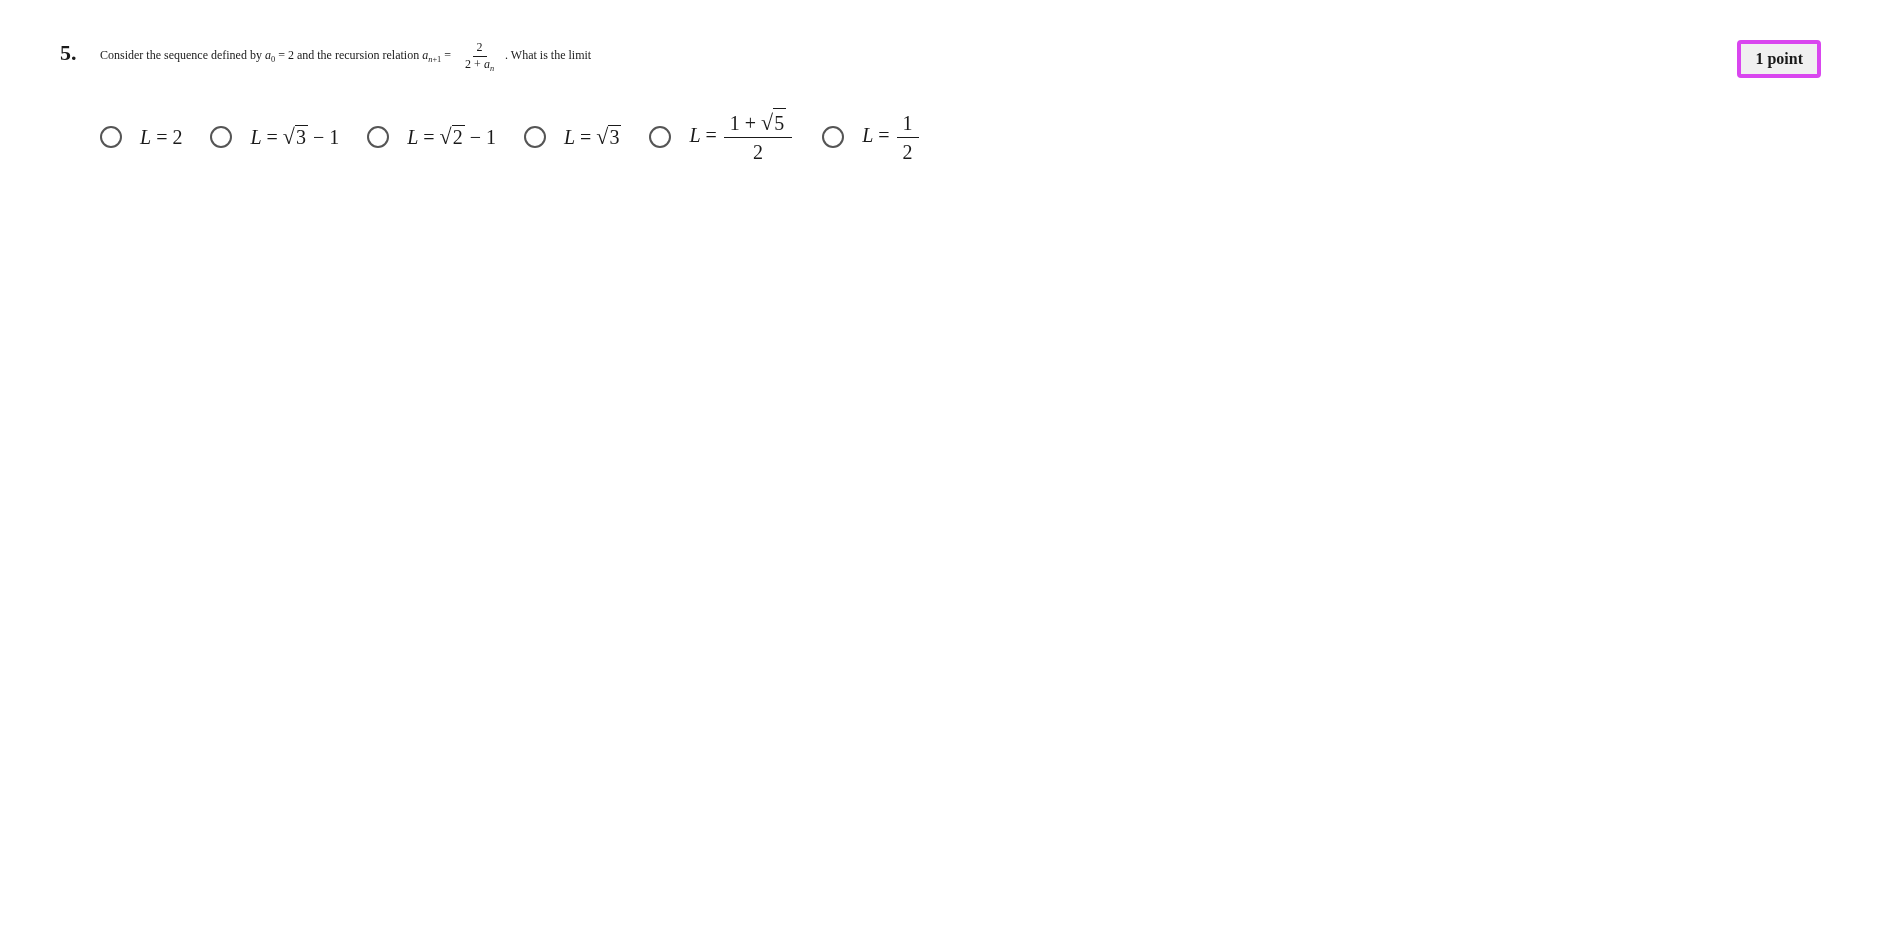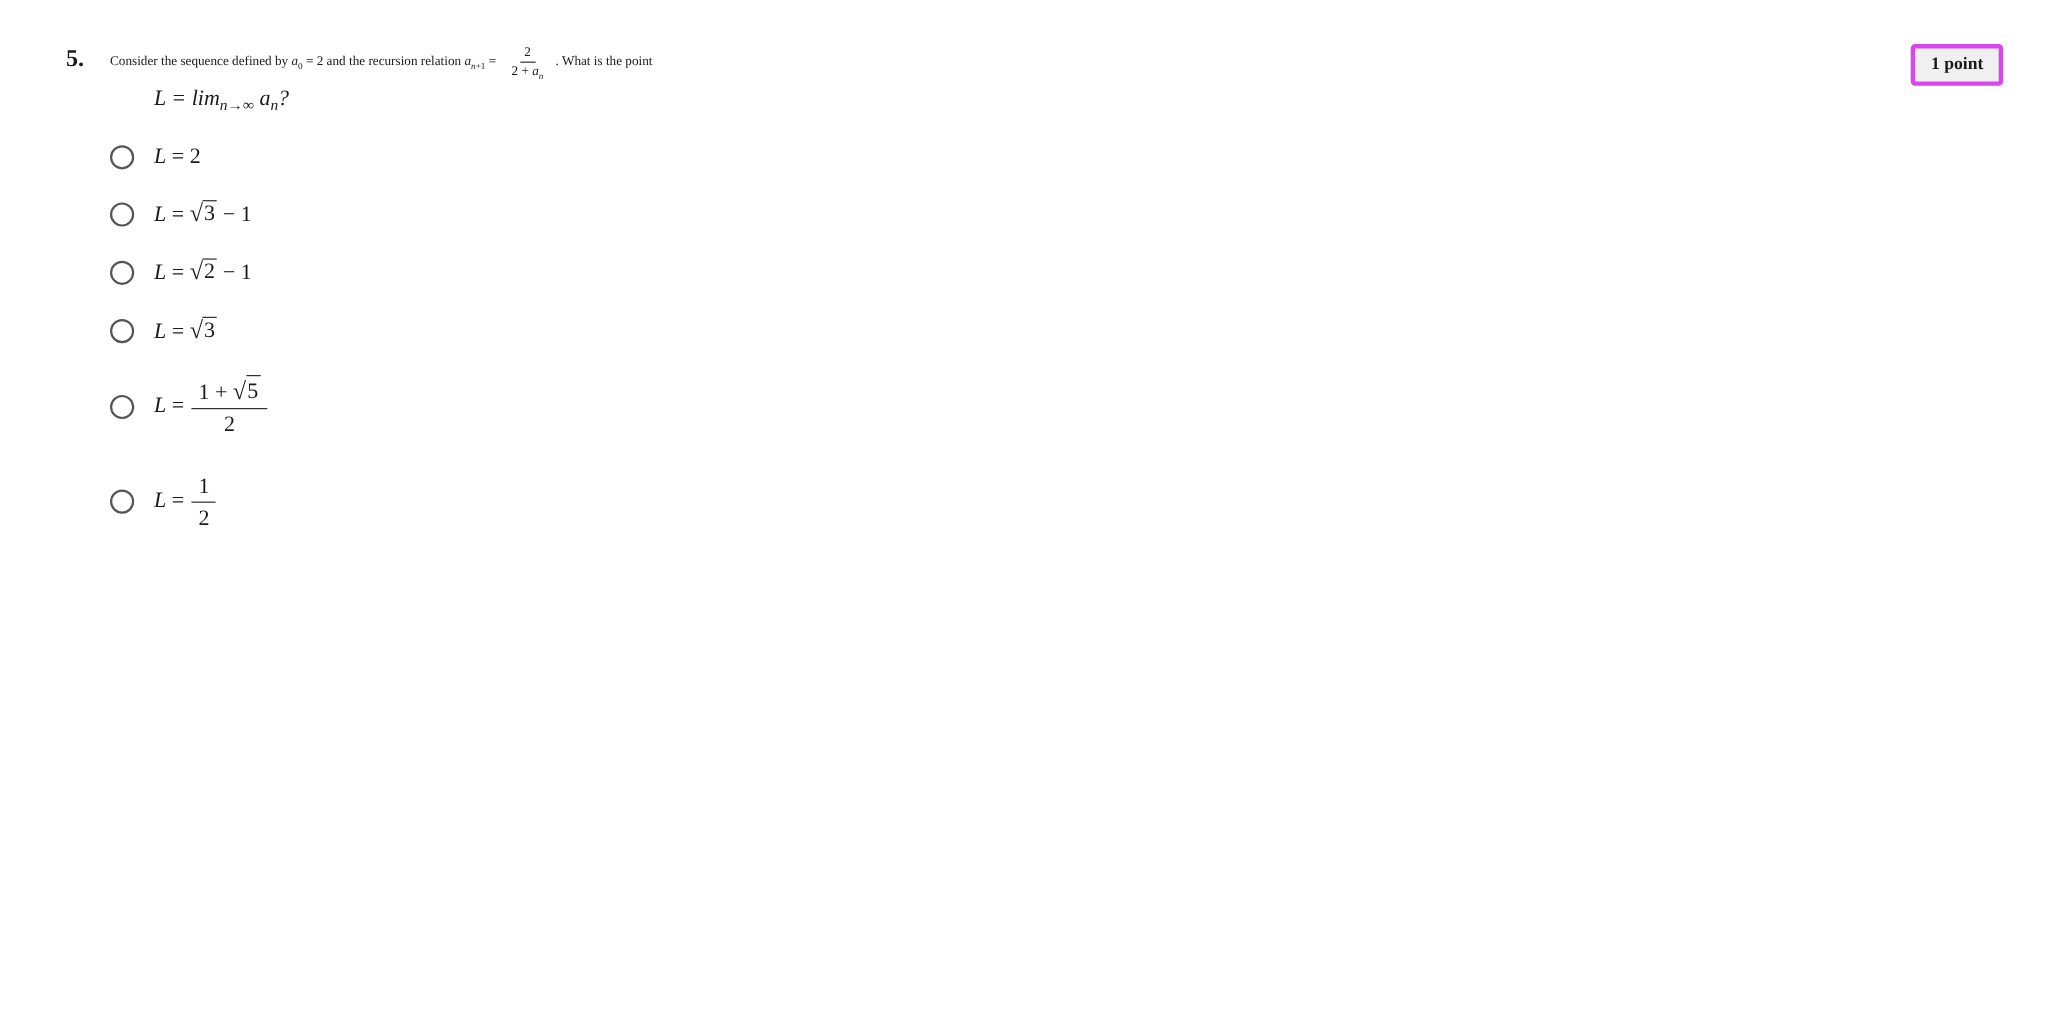--- a/index.html
+++ b/index.html
@@ -84,21 +84,21 @@
       font-weight: bold;
       white-space: nowrap;
       margin-left: 20px;
       height: fit-content;
     }
 
     .options-container {
       margin-top: 30px;
       margin-left: 40px;
       display: flex;
-      flex-direction: column;
+      flex-direction: row;
       gap: 28px;
     }
 
     .option-row {
       display: flex;
       align-items: center;
       gap: 18px;
       cursor: pointer;
     }
 
@@ -174,26 +174,23 @@
       <span class="question-number">5.</span>
       <div>
 
         <div class="question-text">
           <span>Consider the sequence defined by <span class="italic">a</span><sub>0</sub> = 2 and the recursion relation <span class="italic">a</span><sub><span class="italic">n</span>+1</sub> =&nbsp;</span>
           
           <span class="math-fraction">
             <span class="numerator">2</span>
             <span class="denominator">2 + <span class="italic">a</span><sub><span class="italic">n</span></sub></span>
           </span>
-          <span>. What is the point</span>
+          <span>. What is the limit</span>
         </div>
 
-        <div class="question-second-line">
-          <span class="italic"><span class="italic">L</span> = lim<sub><span class="italic">n</span>→∞</sub> <span class="italic">a</span><sub><span class="italic">n</span></sub>?</span>
-        </div>
       </div>
     </div>
     <div class="point-badge">1 point</div>
   </div>
 
   <div class="options-container">
 
     <div class="option-row">
       <div class="radio-circle"></div>
       <span class="option-label">

